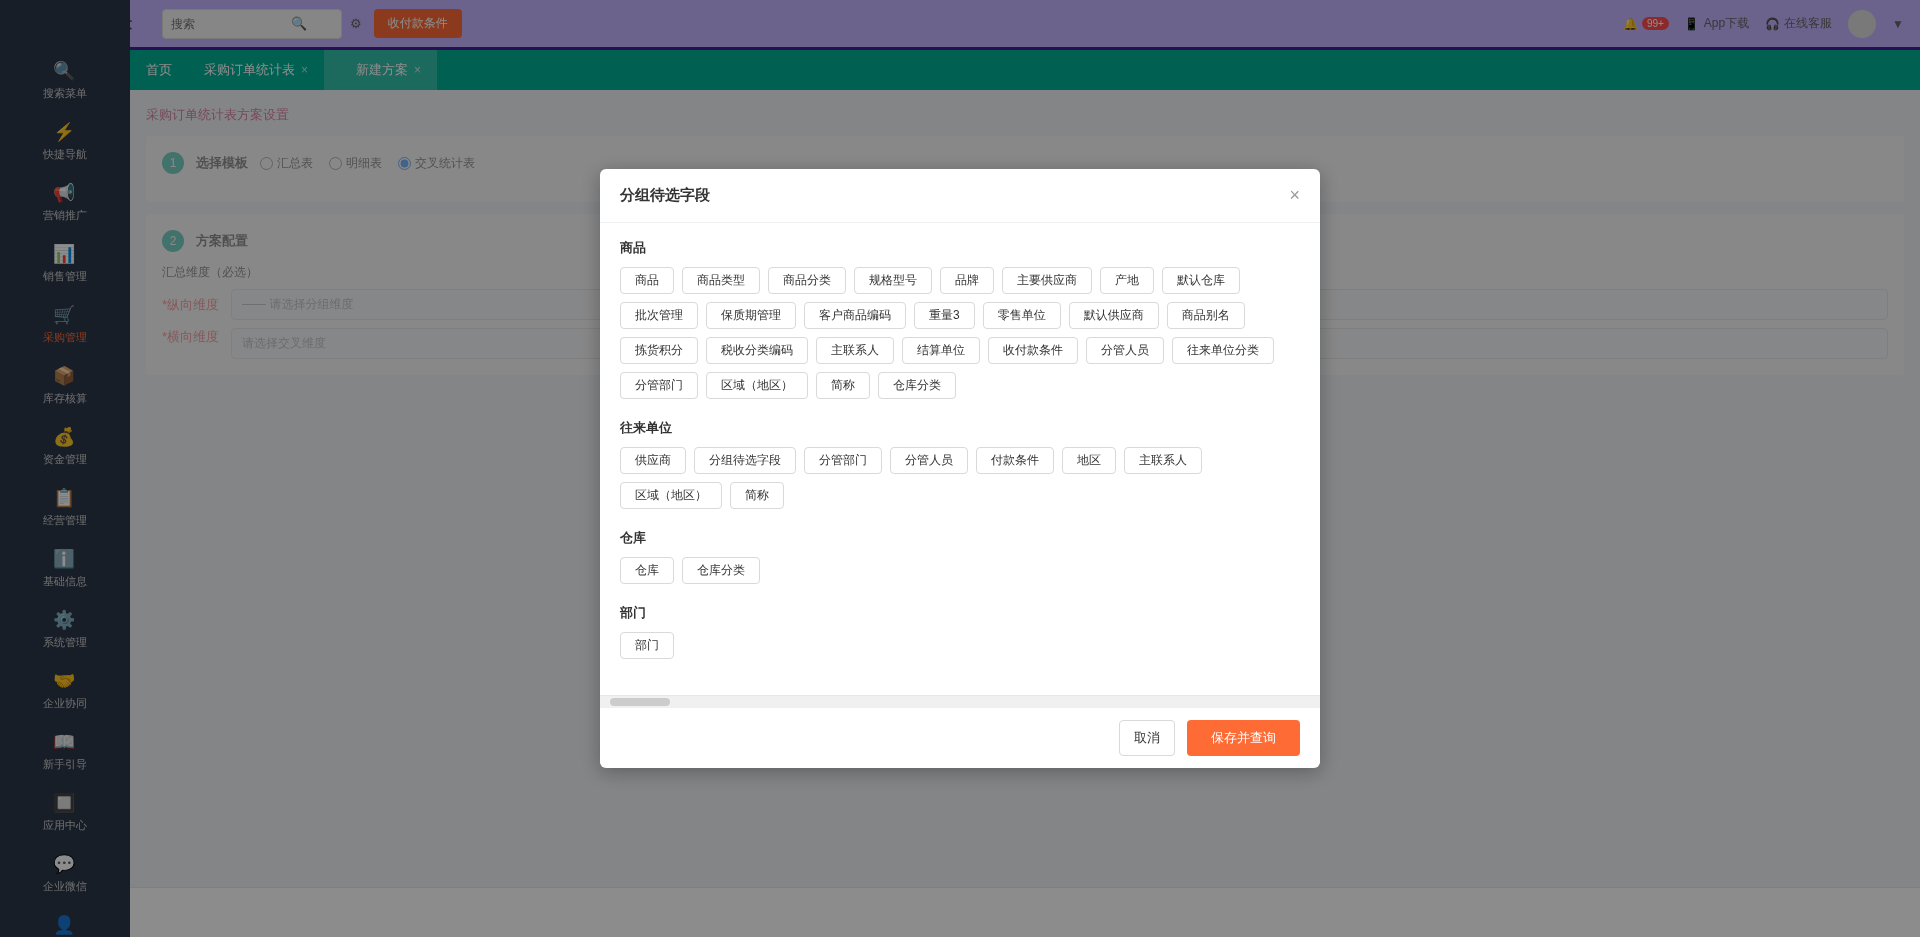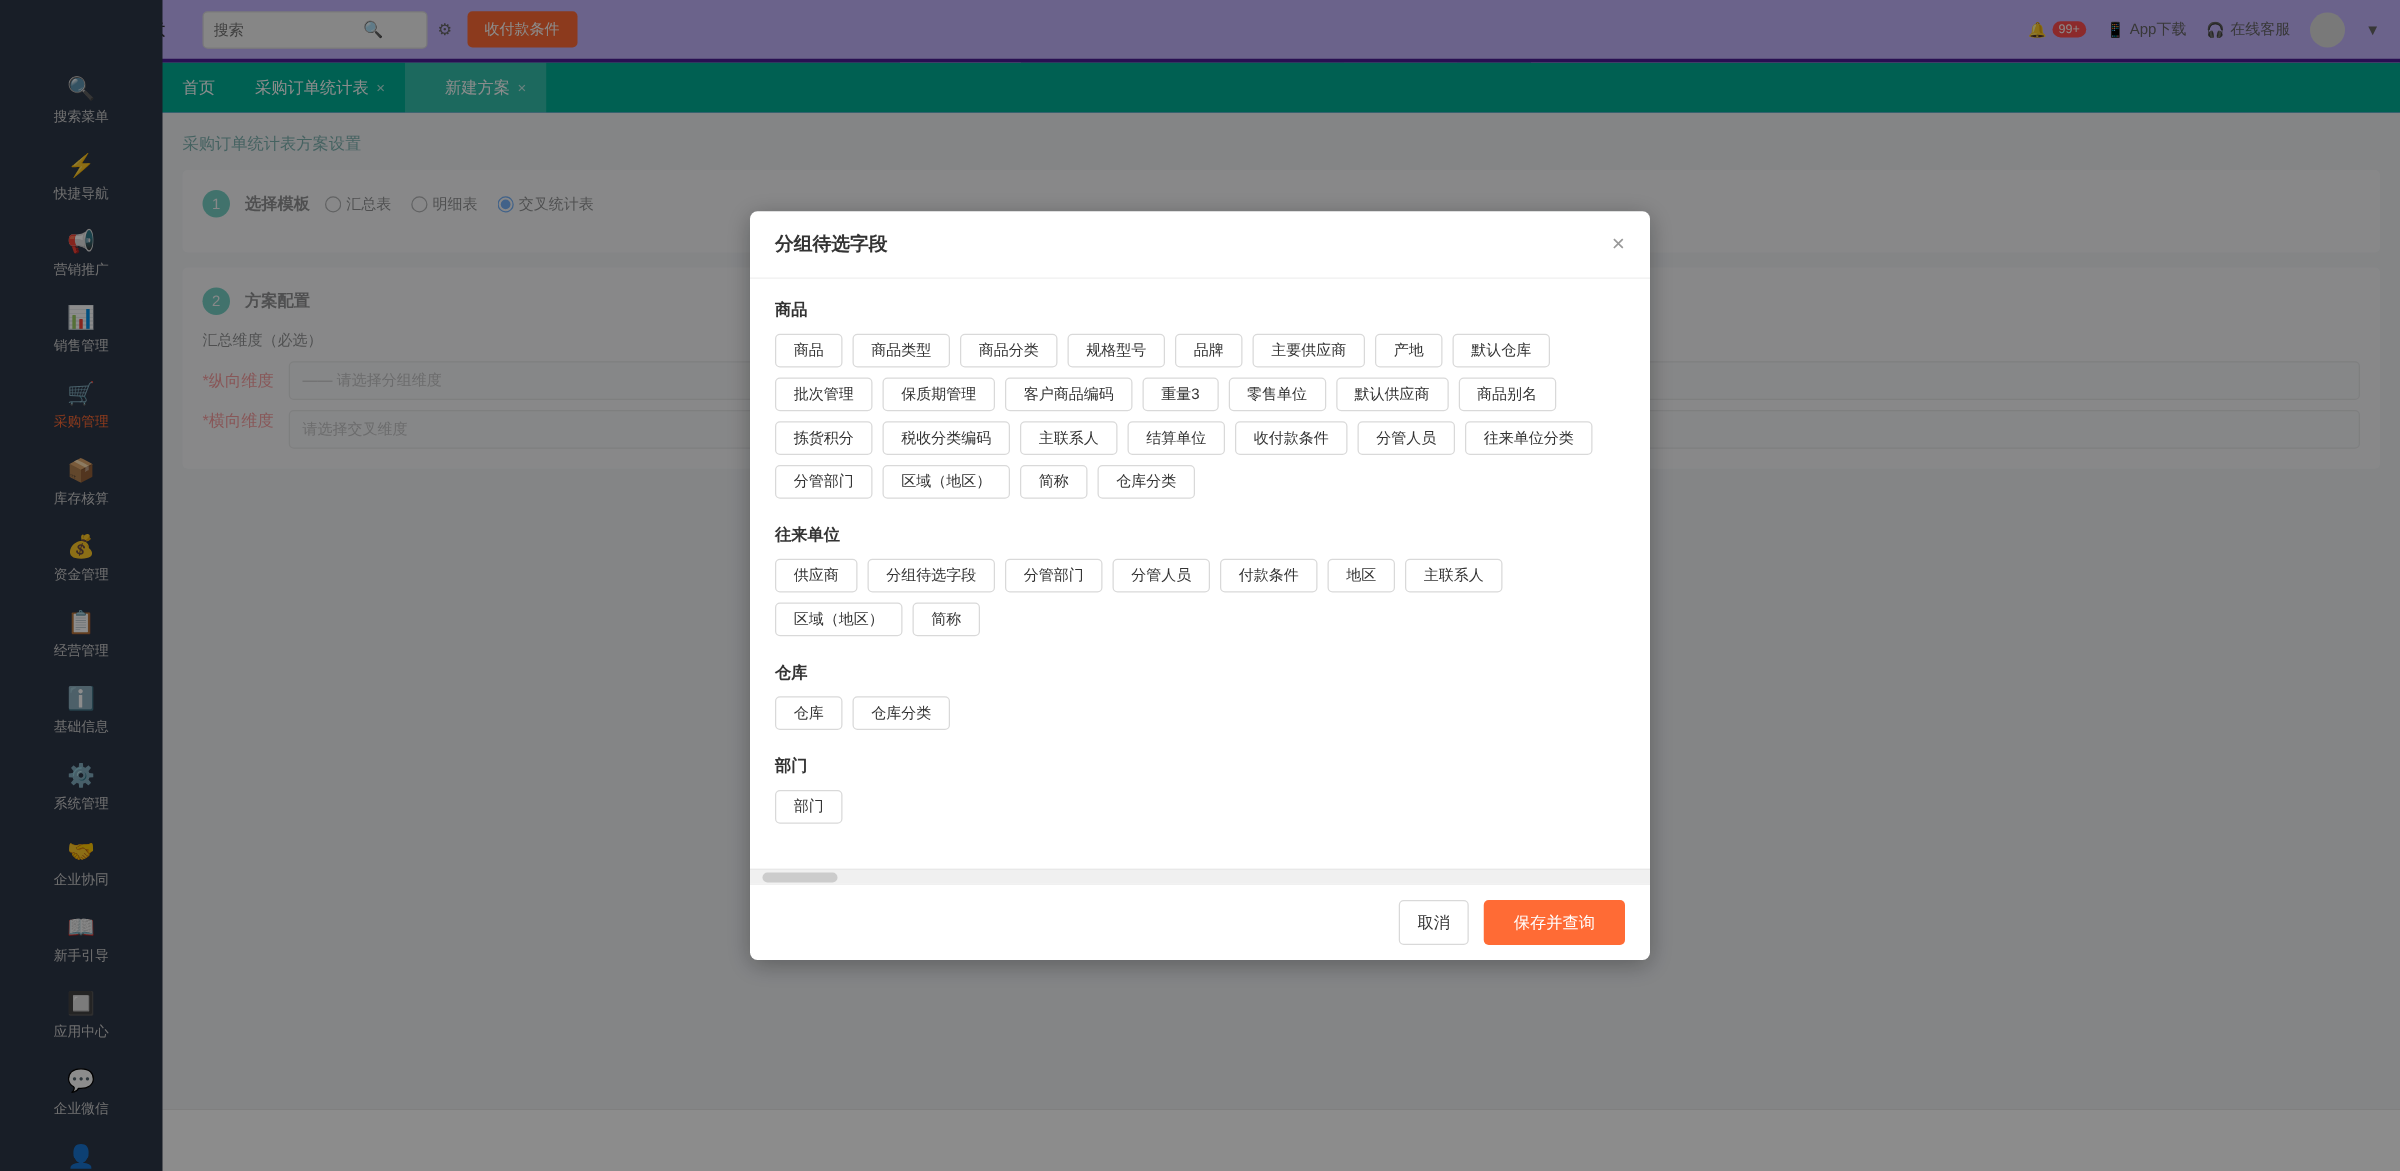--- a/index.html
+++ b/index.html
@@ -132,21 +132,21 @@
     .sidebar-item.active { color: #ff6b35; }
 
     
     .main-content {
       margin-top: 90px;
       margin-left: 130px;
       padding: 16px;
       min-height: calc(100vh - 90px);
       background: #f0f2f5;
     }
-    .page-title { font-size: 13px; color: #0f766e; margin-bottom: 12px; }
+    .page-title { font-size: 13px; color: #be185d; margin-bottom: 12px; }
 
     
     .form-section {
       background: #fff;
       border-radius: 4px;
       padding: 16px;
       margin-bottom: 12px;
     }
     .step-header {
       display: flex;

